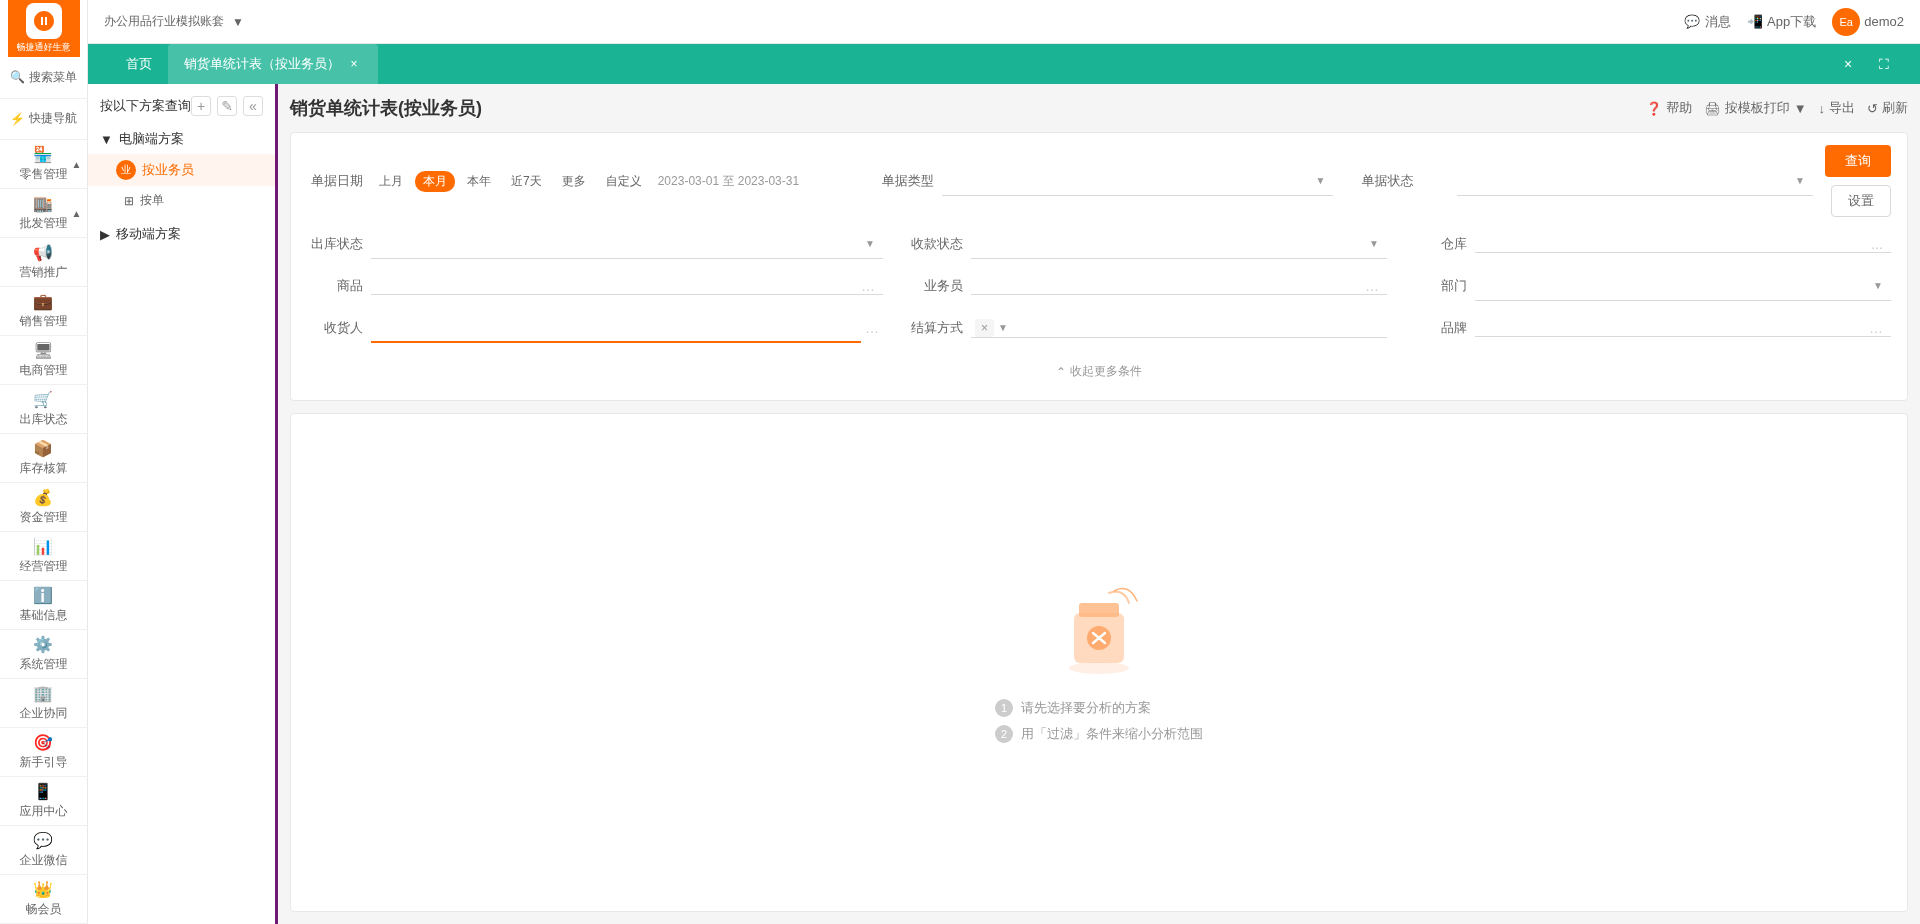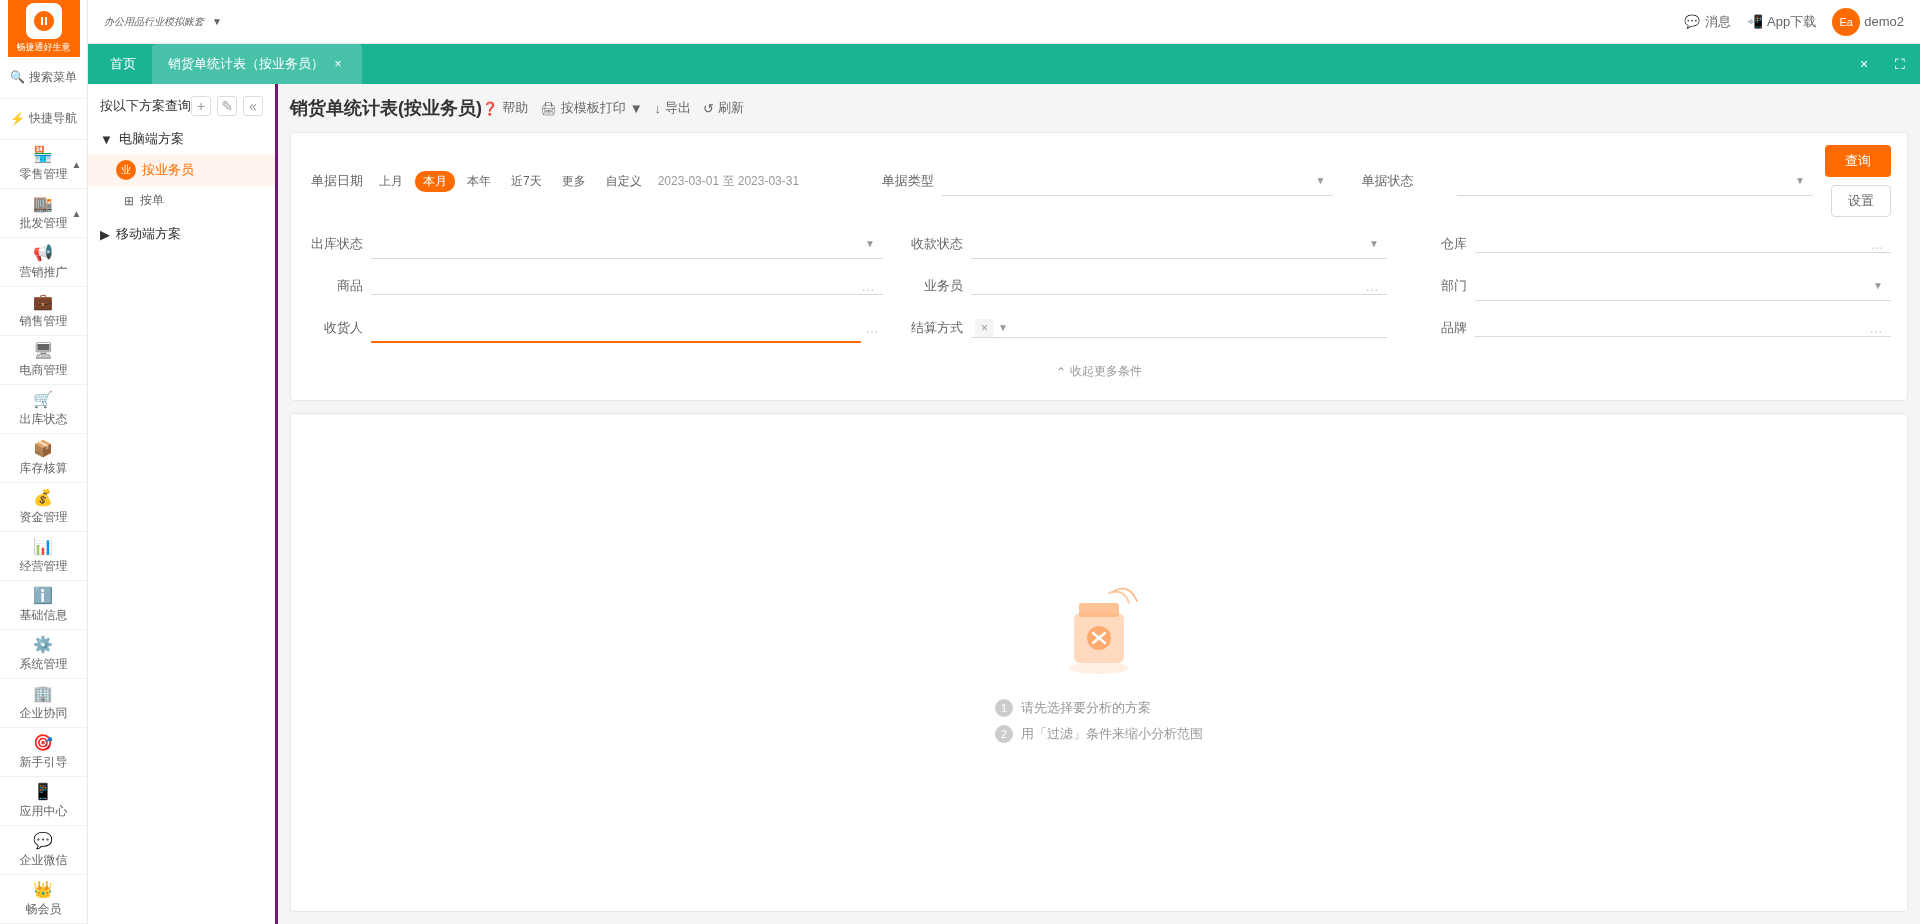--- a/index.html
+++ b/index.html
@@ -15,27 +15,27 @@
     .sidebar-shortcut { width: 88px; height: 44px; display: flex; align-items: center; justify-content: center; border-bottom: 1px solid #f0f0f0; cursor: pointer; color: #666; font-size: 12px; gap: 4px; }
     .sidebar-nav-item { width: 88px; min-height: 44px; display: flex; flex-direction: column; align-items: center; justify-content: center; cursor: pointer; color: #666; font-size: 12px; padding: 6px 0; border-bottom: 1px solid #f0f0f0; position: relative; }
     .sidebar-nav-item .nav-icon { font-size: 16px; margin-bottom: 2px; }
     .sidebar-nav-item .arrow { position: absolute; right: 6px; font-size: 10px; }
 
     
     .main-wrapper { flex: 1; display: flex; flex-direction: column; overflow: hidden; }
 
     
     .top-header { height: 44px; background: #fff; border-bottom: 1px solid #e8e8e8; display: flex; align-items: center; justify-content: space-between; padding: 0 16px; }
-    .top-header-left { display: flex; align-items: center; gap: 8px; font-size: 10px; color: #666; font-style: italic; }
+    .top-header-left { display: flex; align-items: center; gap: 8px; font-size: 12px; color: #666; }
     .top-header-right { display: flex; align-items: center; gap: 16px; font-size: 13px; color: #666; }
     .header-btn { display: flex; align-items: center; gap: 4px; cursor: pointer; }
     .avatar { width: 28px; height: 28px; border-radius: 50%; background: #ff6b00; display: flex; align-items: center; justify-content: center; color: #fff; font-size: 12px; }
 
     
-    .tab-bar { height: 40px; background: #1ab394; display: flex; align-items: center; padding: 0 6px; }
+    .tab-bar { height: 40px; background: #1ab394; display: flex; align-items: center; padding: 0 22px; }
     .tab-item { height: 40px; display: flex; align-items: center; padding: 0 16px; cursor: pointer; color: rgba(255,255,255,0.8); font-size: 13px; gap: 6px; border-radius: 0; }
     .tab-item.home { background: transparent; color: #fff; }
     .tab-item.active { background: rgba(255,255,255,0.2); color: #fff; border-radius: 4px 4px 0 0; }
     .tab-close { width: 16px; height: 16px; display: flex; align-items: center; justify-content: center; border-radius: 50%; font-size: 12px; cursor: pointer; }
     .tab-bar-actions { margin-left: auto; display: flex; gap: 8px; }
     .tab-bar-action { width: 28px; height: 28px; display: flex; align-items: center; justify-content: center; cursor: pointer; color: #fff; font-size: 14px; }
 
     
     .content-area { flex: 1; display: flex; overflow: hidden; background: #f5f5f5; }
 
@@ -48,21 +48,21 @@
     .scheme-group-header { display: flex; align-items: center; gap: 6px; padding: 6px 12px; cursor: pointer; font-size: 13px; color: #333; }
     .scheme-item { display: flex; align-items: center; gap: 6px; padding: 6px 12px 6px 28px; cursor: pointer; font-size: 13px; color: #333; }
     .scheme-item.active { color: #ff6b00; background: #fff5ee; }
     .scheme-item .item-icon { width: 20px; height: 20px; border-radius: 50%; background: #ff6b00; display: flex; align-items: center; justify-content: center; color: #fff; font-size: 10px; flex-shrink: 0; }
     .scheme-sub-item { display: flex; align-items: center; gap: 6px; padding: 6px 12px 6px 36px; cursor: pointer; font-size: 12px; color: #666; }
 
     
     .right-panel { flex: 1; display: flex; flex-direction: column; overflow: hidden; padding: 12px; }
 
     
-    .page-title-bar { display: flex; align-items: center; margin-bottom: 12px; }
+    .page-title-bar { display: flex; align-items: center; justify-content: space-between; margin-bottom: 12px; }
     .page-title { font-size: 18px; font-weight: 600; color: #333; }
     .page-actions { display: flex; align-items: center; gap: 12px; }
     .page-action-btn { display: flex; align-items: center; gap: 4px; font-size: 13px; color: #666; cursor: pointer; }
 
     
     .filter-section { background: #fff; border: 1px solid #e8e8e8; border-radius: 4px; padding: 12px 16px; margin-bottom: 12px; }
     .filter-row { display: flex; align-items: center; margin-bottom: 12px; gap: 0; }
     .filter-row:last-child { margin-bottom: 0; }
     .filter-item { display: flex; align-items: center; flex: 1; min-width: 0; }
     .filter-label { font-size: 13px; color: #666; white-space: nowrap; margin-right: 8px; min-width: 56px; text-align: right; }

